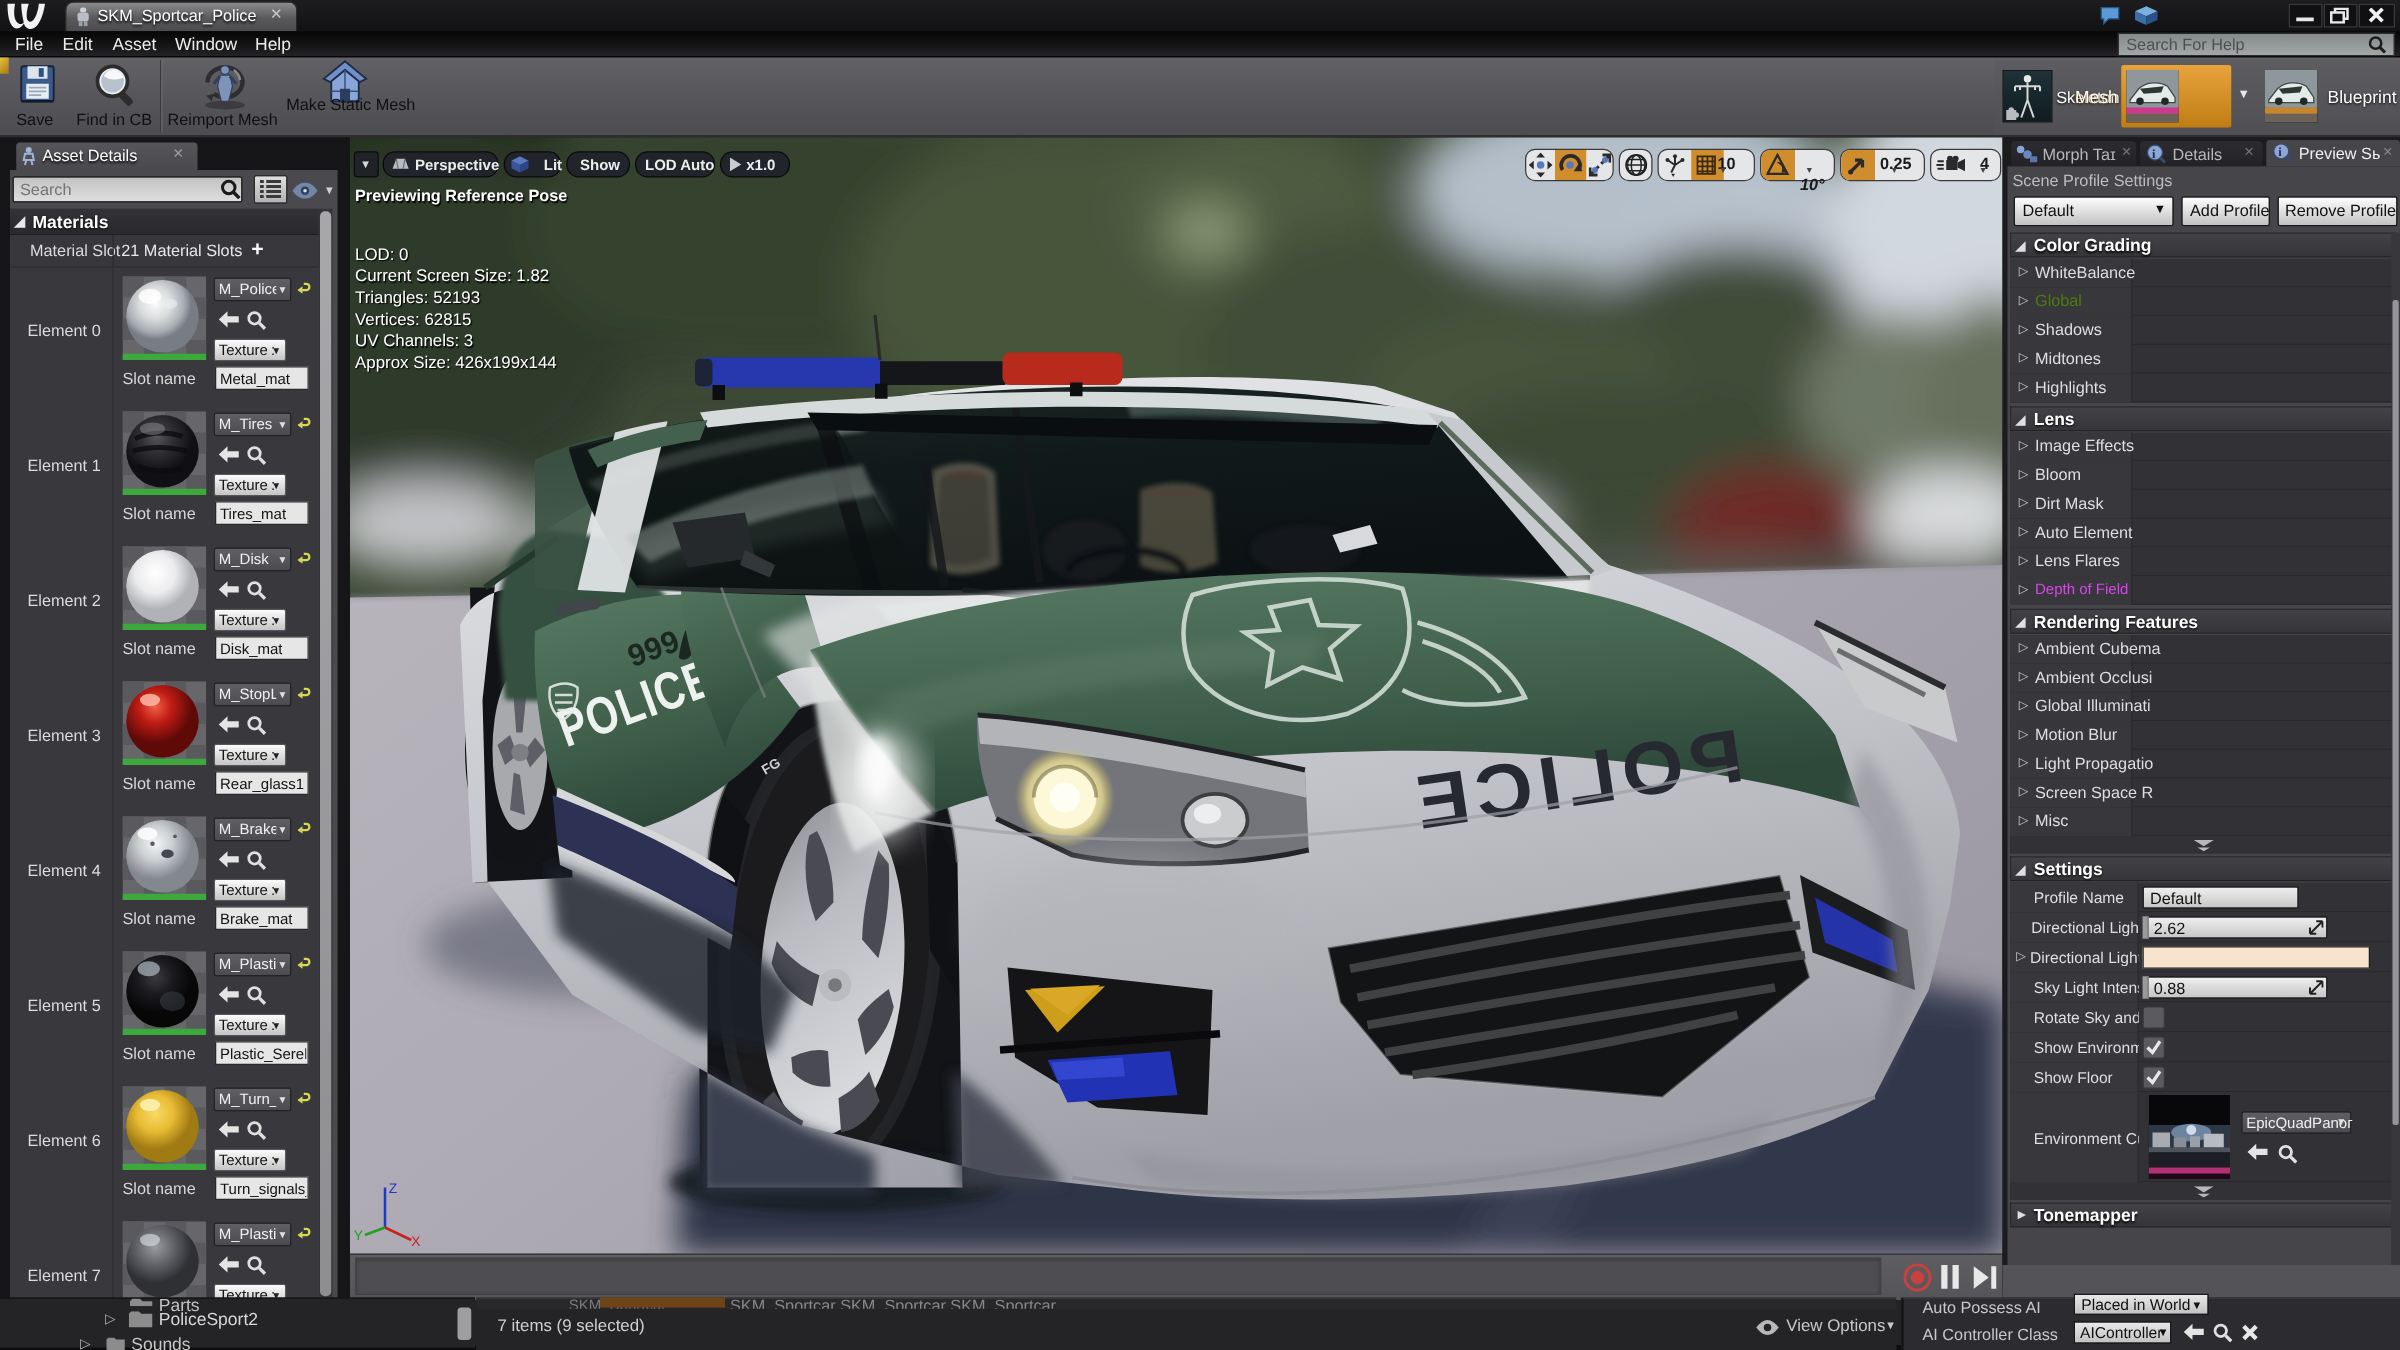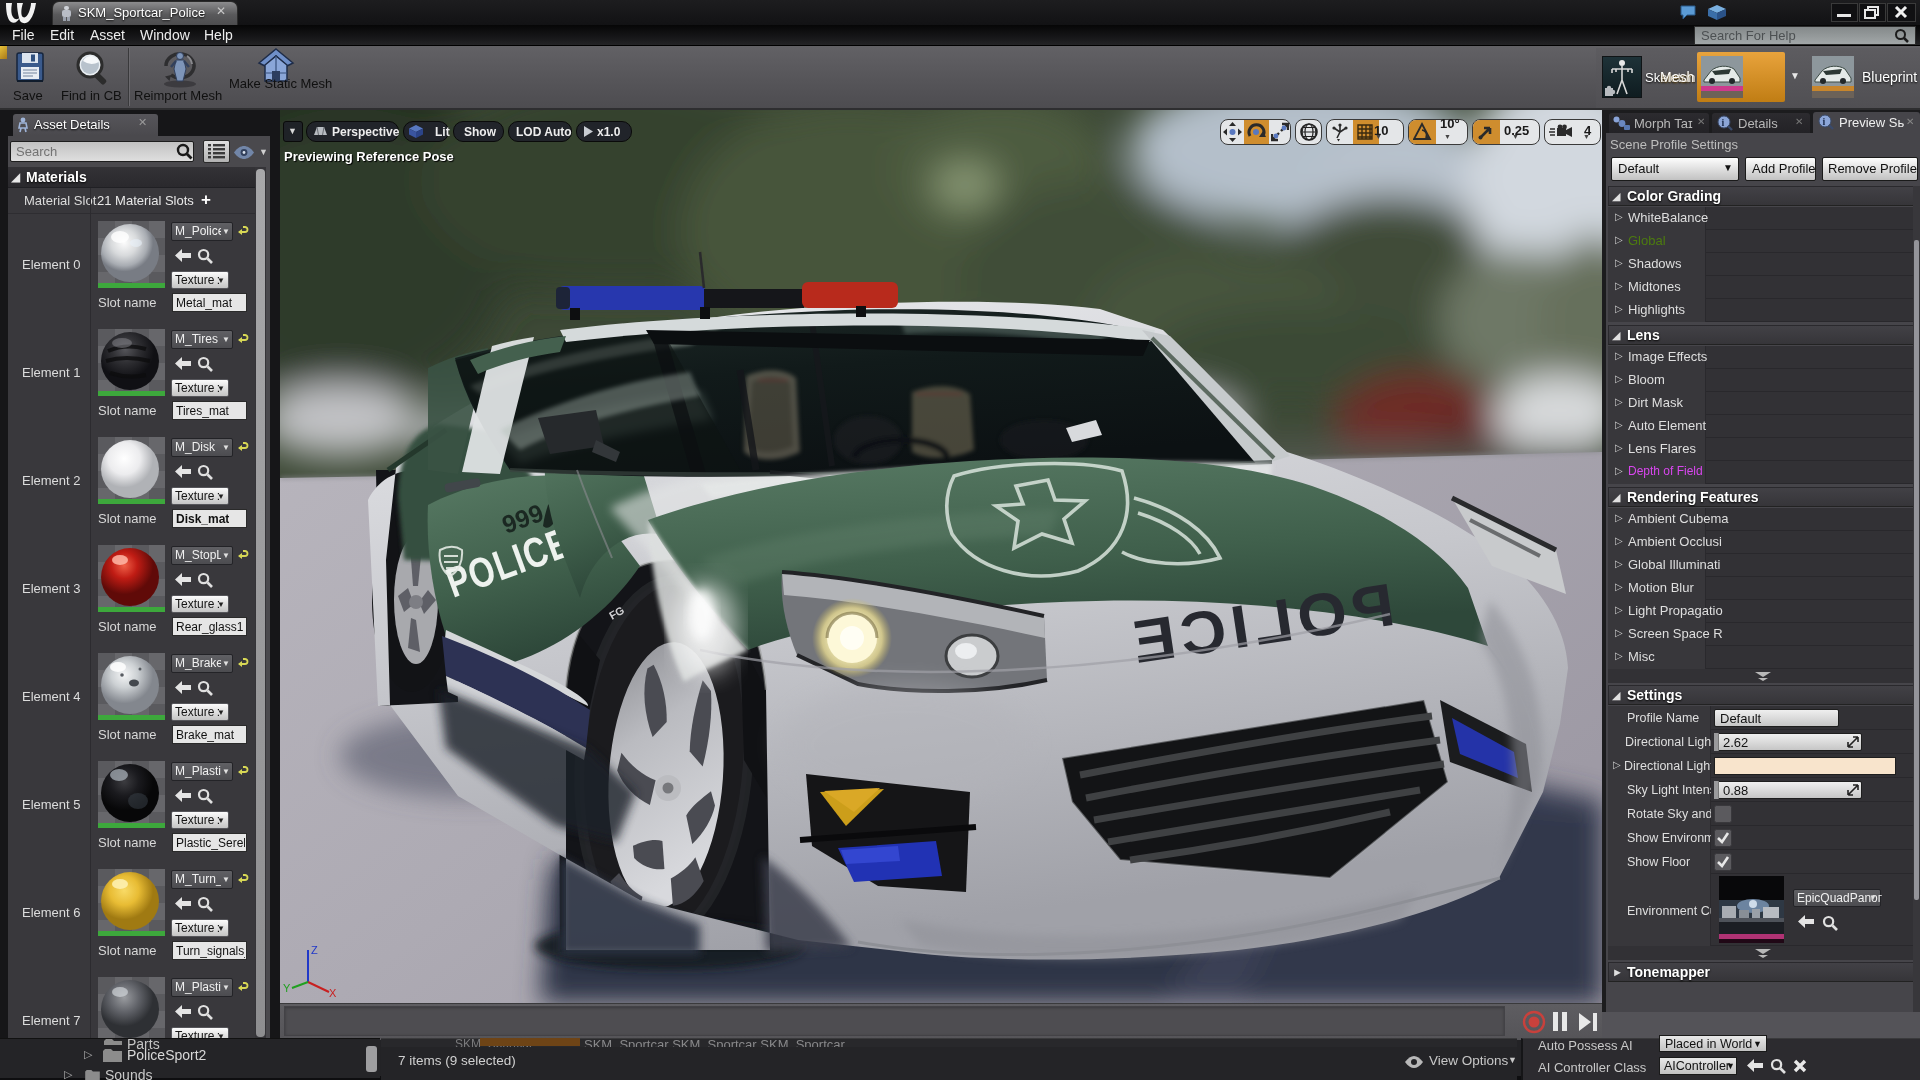--- a/index.html
+++ b/index.html
@@ -306,21 +306,21 @@
     </svg>
 <svg class="abs" style="left:197px;top:464px" width="16" height="16" viewBox="0 0 16 16">
       <circle cx="6.6" cy="6.6" r="4.6" fill="none" stroke="#e0e0e0" stroke-width="2.2"></circle>
       <path d="M10.5 10.5 L15 15" stroke="#e0e0e0" stroke-width="2.6"></path>
     </svg>
 <div class="abs" style="left:171px;top:487px;width:58px;height:18px;background:linear-gradient(#fbfbfb,#c4c4c4);border:1px solid #55555a;border-radius:2px;"></div>
 <div class="abs txt" style="left:175px;top:489px;font-size:12px;color:#141414;">Texture :</div>
 <div class="abs txt" style="left:217px;top:492px;font-size:8px;color:#222;">▼</div>
 <div class="abs txt" style="left:98px;top:511px;font-size:13px;color:#d8d8d8;">Slot name</div>
 <div class="abs" style="left:172px;top:509px;width:75px;height:19px;background:#e6e6e6;border:1px solid #2a2a2a;"></div>
-<div class="abs txt" style="left:176px;top:512px;font-size:12px;color:#111;max-width:69px;overflow:hidden;font-weight:bold;">Disk_mat</div>
+<div class="abs txt" style="left:176px;top:512px;font-size:12px;color:#111;max-width:69px;overflow:hidden;">Disk_mat</div>
 
 <div class="abs txt" style="left:22px;top:581px;font-size:13px;color:#dcdcdc;">Element 3</div>
 <svg class="abs" style="left:98px;top:545px" width="67" height="67" viewBox="0 0 67 67">
  <defs>
         <radialGradient id="sp3" cx="40%" cy="30%">
           <stop offset="0%" stop-color="#f06048"></stop>
           <stop offset="45%" stop-color="#c01c14"></stop>
           <stop offset="100%" stop-color="#600a08"></stop>
         </radialGradient>
       </defs>
@@ -894,21 +894,21 @@
 <div class="abs txt" style="left:1374px;top:123px;font-size:13px;font-weight:bold;color:#1a1a1a;">10</div>
 <div class="abs txt" style="left:1375px;top:133px;font-size:7px;color:#444;">▼</div>
 <div class="abs" style="left:1408px;top:119px;width:60px;height:26px;background:#e4e6e8;border:1px solid #3a3a3a;border-radius:8px;overflow:hidden;">
  <div class="abs" style="left:0;top:0;width:27px;height:26px;background:#cf8d2e;"></div>
     </div>
 <svg class="abs" style="left:1413px;top:122px" width="19" height="20" viewBox="0 0 19 20">
       <path d="M9 2 L17 17 L1 17 Z" fill="none" stroke="#2a2a2a" stroke-width="1.8"></path>
       <path d="M9 8 a5 5 0 0 1 4 7" fill="none" stroke="#2a2a2a" stroke-width="1.4"></path>
       <path d="M14 13 l2 3 l-4 0 z" fill="#2a2a2a"></path>
     </svg>
-<div class="abs txt" style="left:1440px;top:116px;font-size:13px;font-weight:bold;color:#1a1a1a;">10°</div>
+<div class="abs txt" style="left:1440px;top:140px;font-size:13px;font-weight:bold;color:#1a1a1a;font-style:italic;">10°</div>
 <div class="abs txt" style="left:1444px;top:133px;font-size:7px;color:#444;">▼</div>
 <div class="abs" style="left:1472px;top:119px;width:68px;height:26px;background:#e4e6e8;border:1px solid #3a3a3a;border-radius:8px;overflow:hidden;">
  <div class="abs" style="left:0;top:0;width:27px;height:26px;background:#cf8d2e;"></div>
     </div>
 <svg class="abs" style="left:1477px;top:123px" width="18" height="18" viewBox="0 0 18 18">
       <path d="M4 14 L13 5 M13 5 L13 11 M13 5 L7 5" fill="none" stroke="#2a2a2a" stroke-width="2.6"></path>
       <circle cx="3.5" cy="14.5" r="2" fill="#2a2a2a"></circle>
     </svg>
 <div class="abs txt" style="left:1504px;top:123px;font-size:13px;font-weight:bold;color:#1a1a1a;">0.25</div>
 <div class="abs txt" style="left:1512px;top:133px;font-size:7px;color:#444;">▼</div>
@@ -917,20 +917,21 @@
       <path d="M8 4 h9 v8 h-9 z" fill="#2a2a2a"></path>
       <path d="M17 6 l6 -3 v10 l-6 -3 z" fill="#2a2a2a"></path>
       <circle cx="11" cy="3" r="2.4" fill="#2a2a2a"></circle>
       <circle cx="15.5" cy="3" r="2.4" fill="#2a2a2a"></circle>
       <path d="M1 5 h5 M0 8 h6 M1 11 h5" stroke="#2a2a2a" stroke-width="1.6"></path>
     </svg>
 <div class="abs txt" style="left:1584px;top:123px;font-size:13px;font-weight:bold;color:#1a1a1a;">4</div>
 <div class="abs txt" style="left:1583px;top:133px;font-size:7px;color:#444;">▼</div>
 
 <div class="abs txt" style="left:284px;top:149px;font-size:13px;font-weight:bold;color:#fff;text-shadow:1px 1px 1px #000;">Previewing Reference Pose</div>
+<div class="abs" style="left:284px;top:195px;font-size:13.5px;color:#fff;text-shadow:1px 1px 1px #000;line-height:17.2px;">LOD: 0<br>Current Screen Size: 1.82<br>Triangles: 52193<br>Vertices: 62815<br>UV Channels: 3<br>Approx Size: 426x199x144</div>
 
 <svg class="abs" style="left:282px;top:942px" width="55" height="55" viewBox="0 0 55 55">
  <path d="M26 40 L26 8" stroke="#2038c8" stroke-width="2"></path>
  <path d="M26 40 L47 50" stroke="#c82020" stroke-width="2"></path>
  <path d="M26 40 L10 46" stroke="#20a020" stroke-width="2"></path>
  <text x="29" y="12" font-size="11" fill="#2038c8" font-family="Liberation Sans">Z</text>
  <text x="47" y="55" font-size="11" fill="#c82020" font-family="Liberation Sans">X</text>
  <text x="1" y="50" font-size="11" fill="#20a020" font-family="Liberation Sans">Y</text>
 </svg>
 

